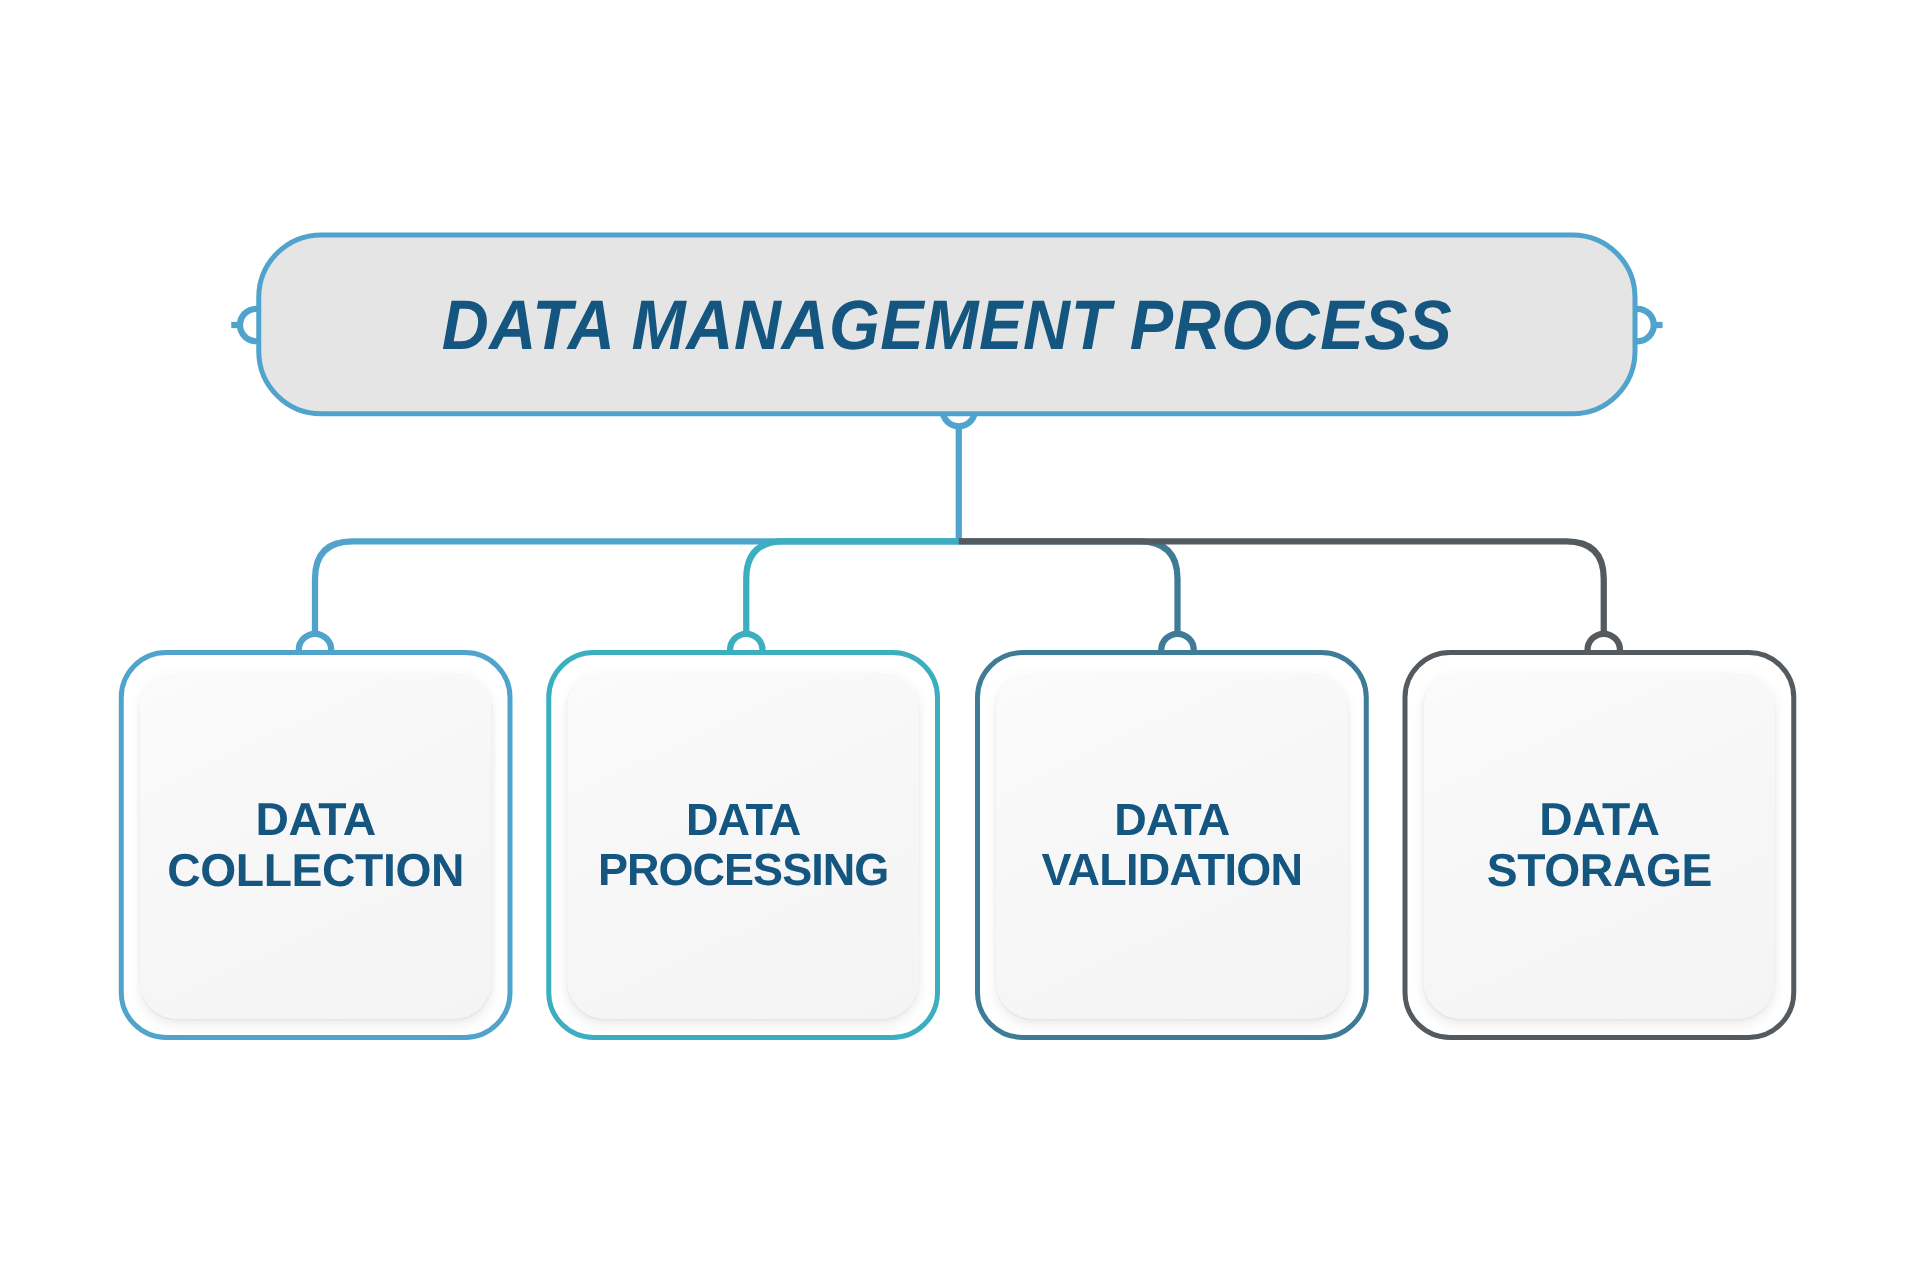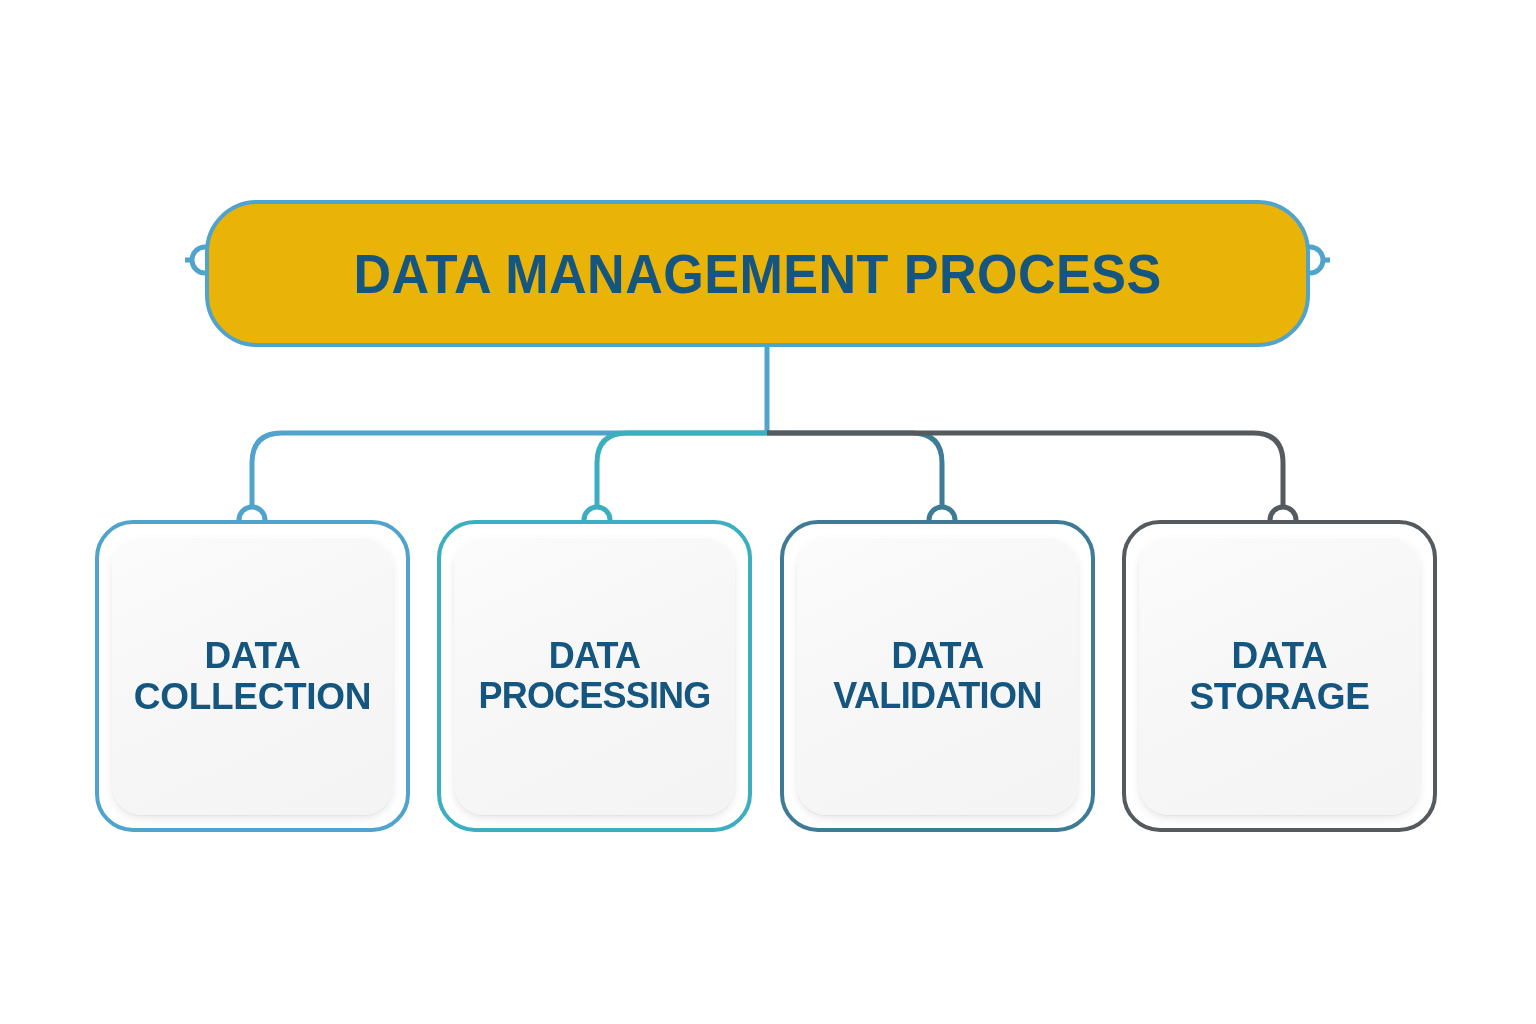--- a/index.html
+++ b/index.html
@@ -27,30 +27,31 @@
     top: 0;
     width: 1536px;
     height: 1024px;
     pointer-events: none;
   }
 
   
   .title-box {
     position: absolute;
     left: 205px;
-    top: 200px;
+    top: 186px;
     width: 1105px;
     height: 147px;
     box-sizing: border-box;
     border: 4px solid #4FA3CC;
     border-radius: 52px;
-    background: #eab308;
+    background: #e5e5e5;
     display: flex;
     align-items: center;
     justify-content: center;
+    font-style: italic;
   }
   .title-text {
     font-size: 56px;
     font-weight: 700;
     letter-spacing: 0.5px;
     color: #14567F;
     text-align: center;
     font-family: "Liberation Sans Narrow", "Liberation Sans", sans-serif;
     transform: scaleX(0.93);
     white-space: nowrap;

